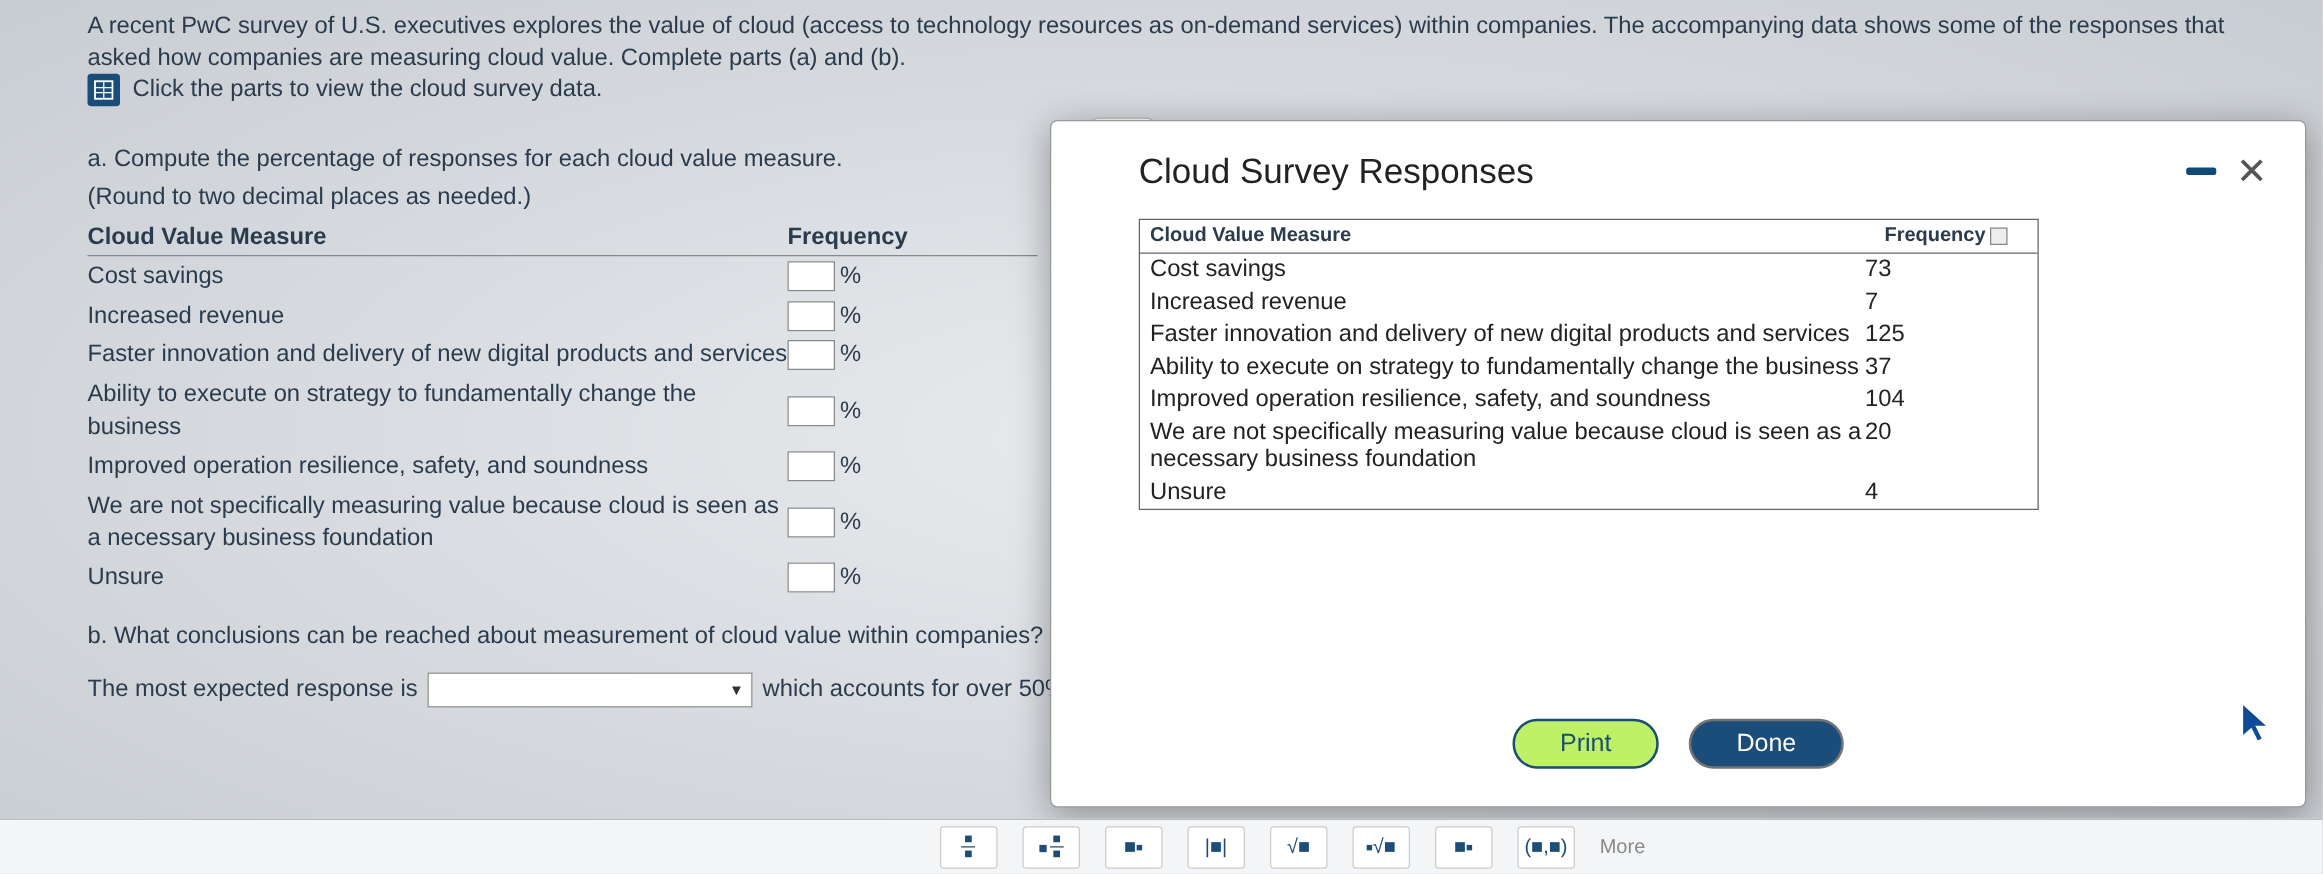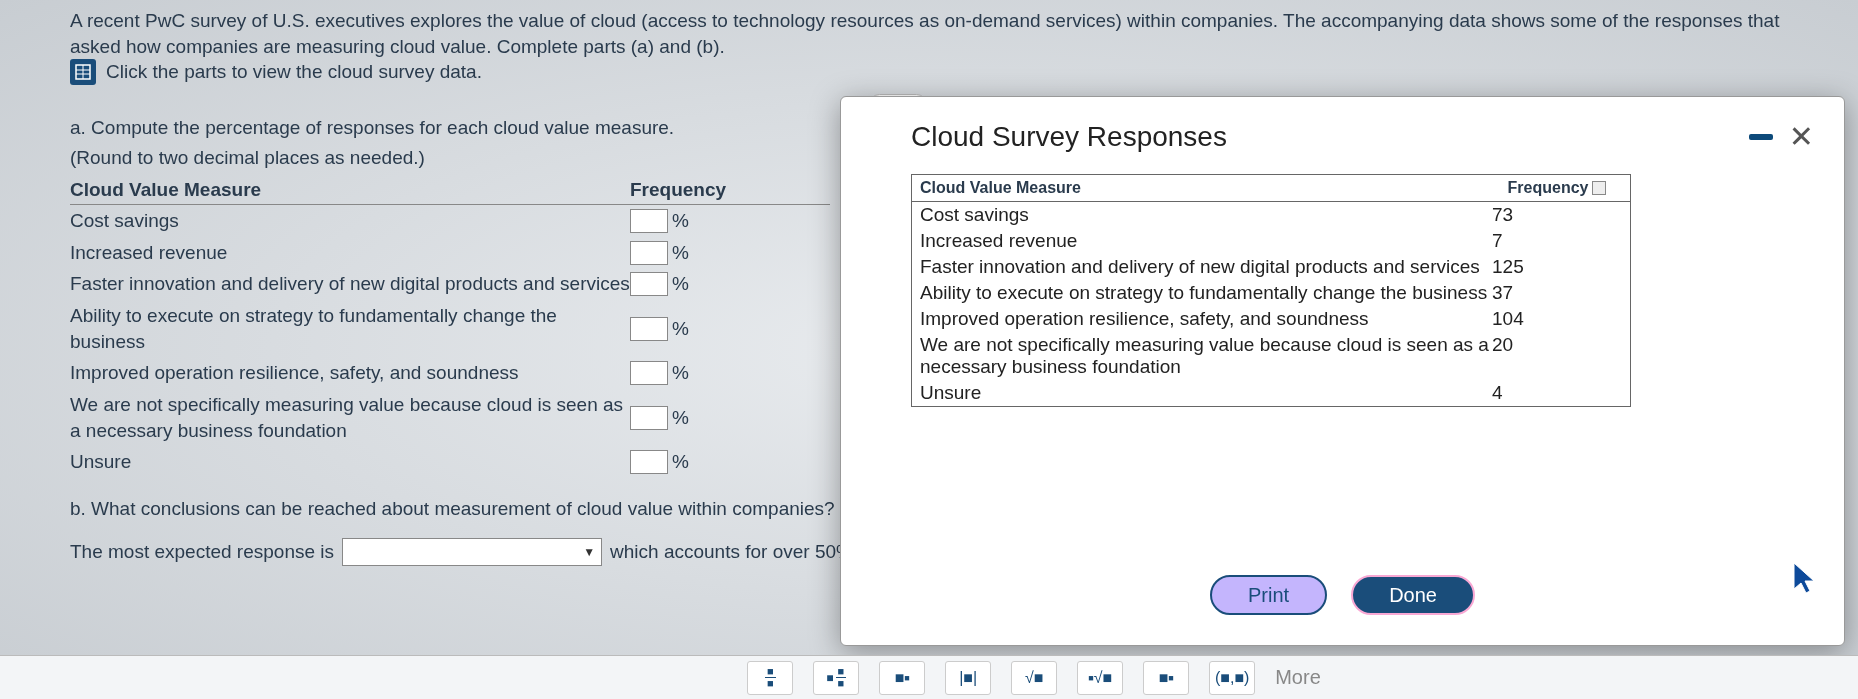--- a/index.html
+++ b/index.html
@@ -206,27 +206,27 @@
       height: 40px;
       padding: 0 36px;
       border-radius: 20px;
       font-size: 20px;
       display: flex;
       align-items: center;
       justify-content: center;
       cursor: pointer;
     }
     .btn-print {
-      background: #c4b5fd;
+      background: #bef264;
       border: 2px solid #1a4d7a;
       color: #1a4d7a;
     }
     .btn-done {
       background: #1a4d7a;
-      border: 2px solid #f9a8d4;
+      border: 2px solid #737373;
       color: #fff;
     }
     .cursor-arrow {
       position: absolute;
       bottom: 42px;
       right: 24px;
       font-size: 32px;
       color: #0d4a9a;
     }
 
@@ -252,21 +252,21 @@
       background: #fff;
       display: flex;
       align-items: center;
       justify-content: center;
       font-size: 16px;
       color: #1a4d7a;
       border-radius: 3px;
     }
     .tool-more {
       color: #888;
-      font-size: 20px;
+      font-size: 16px;
       text-align: center;
     }
     .frac { display:flex; flex-direction:column; align-items:center; font-size:11px; line-height:1;}
     .frac .top, .frac .bot { padding:0 2px;}
     .frac .bar { width: 100%; height:1px; background:#1a4d7a;}
   </style>
 </head>
 <body>
 
 <div class="main-bg"></div>

